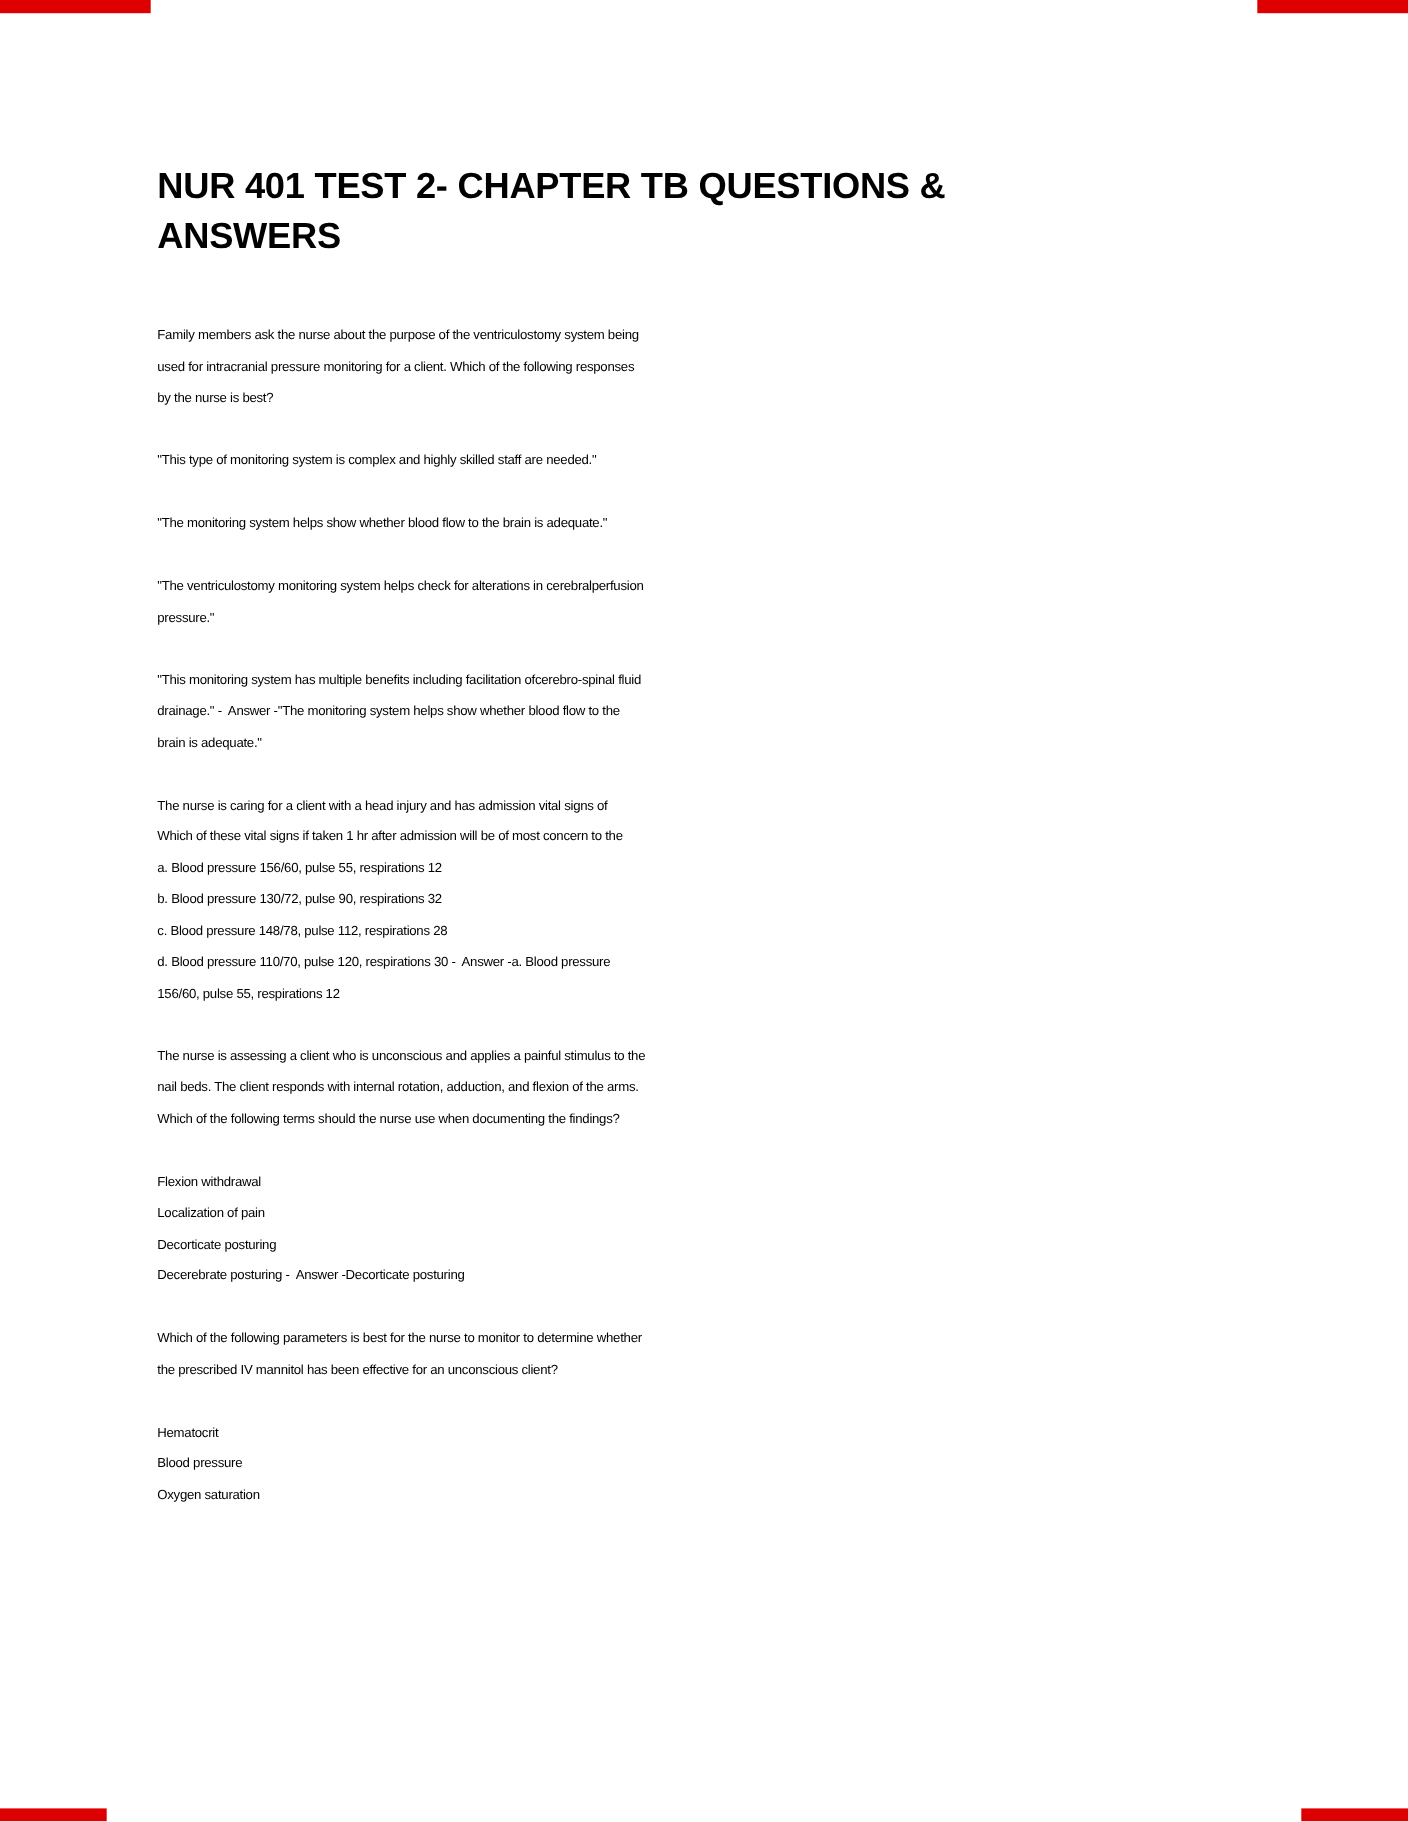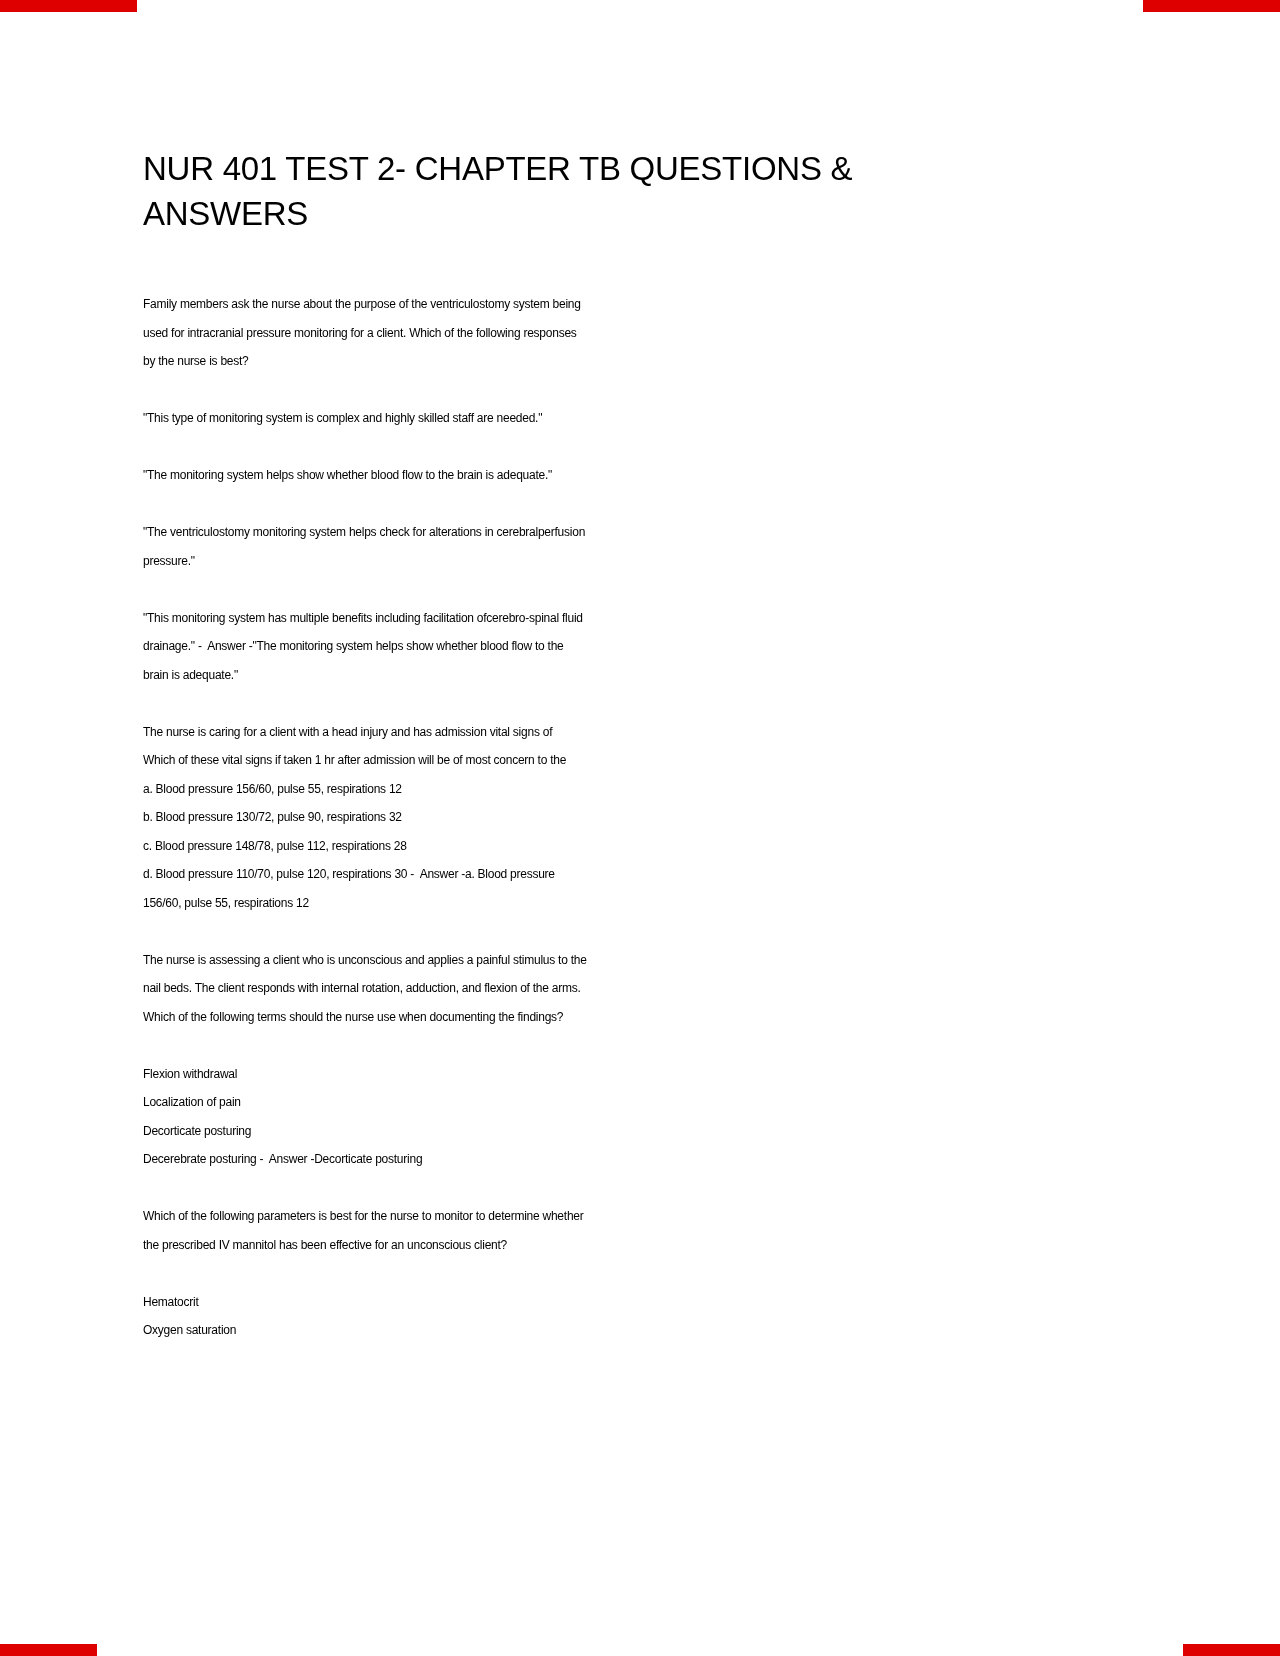--- a/index.html
+++ b/index.html
@@ -23,21 +23,21 @@
   }
   .corner.tl { left: 0; top: 0; width: 137px; }
   .corner.tr { right: 0; top: 0; width: 137px; }
   .corner.bl { left: 0; bottom: 0; width: 97px; }
   .corner.br { right: 0; bottom: 0; width: 97px; }
   .content {
     padding: 146px 100px 0 143px;
   }
   .doc-title {
     font-size: 33px;
-    font-weight: 400;
+    font-weight: 700;
     line-height: 45px;
     letter-spacing: -0.5px;
     margin: 0 0 54px 0;
     color: #000000;
   }
   .doc-title .line {
     font-size: 33px;
     line-height: 45px;
   }
   .para {
@@ -105,17 +105,18 @@
           <div class="line">Localization of pain</div>
           <div class="line">Decorticate posturing</div>
           <div class="line">Decerebrate posturing -  Answer -Decorticate posturing</div>
         </div>
         <div class="para">
           <div class="line">Which of the following parameters is best for the nurse to monitor to determine whether</div>
           <div class="line">the prescribed IV mannitol has been effective for an unconscious client?</div>
         </div>
         <div class="para">
           <div class="line">Hematocrit</div>
+          <div class="line">Blood pressure</div>
           <div class="line">Oxygen saturation</div>
         </div>
       </div>
   </div>
 </div>
 
 </body></html>

